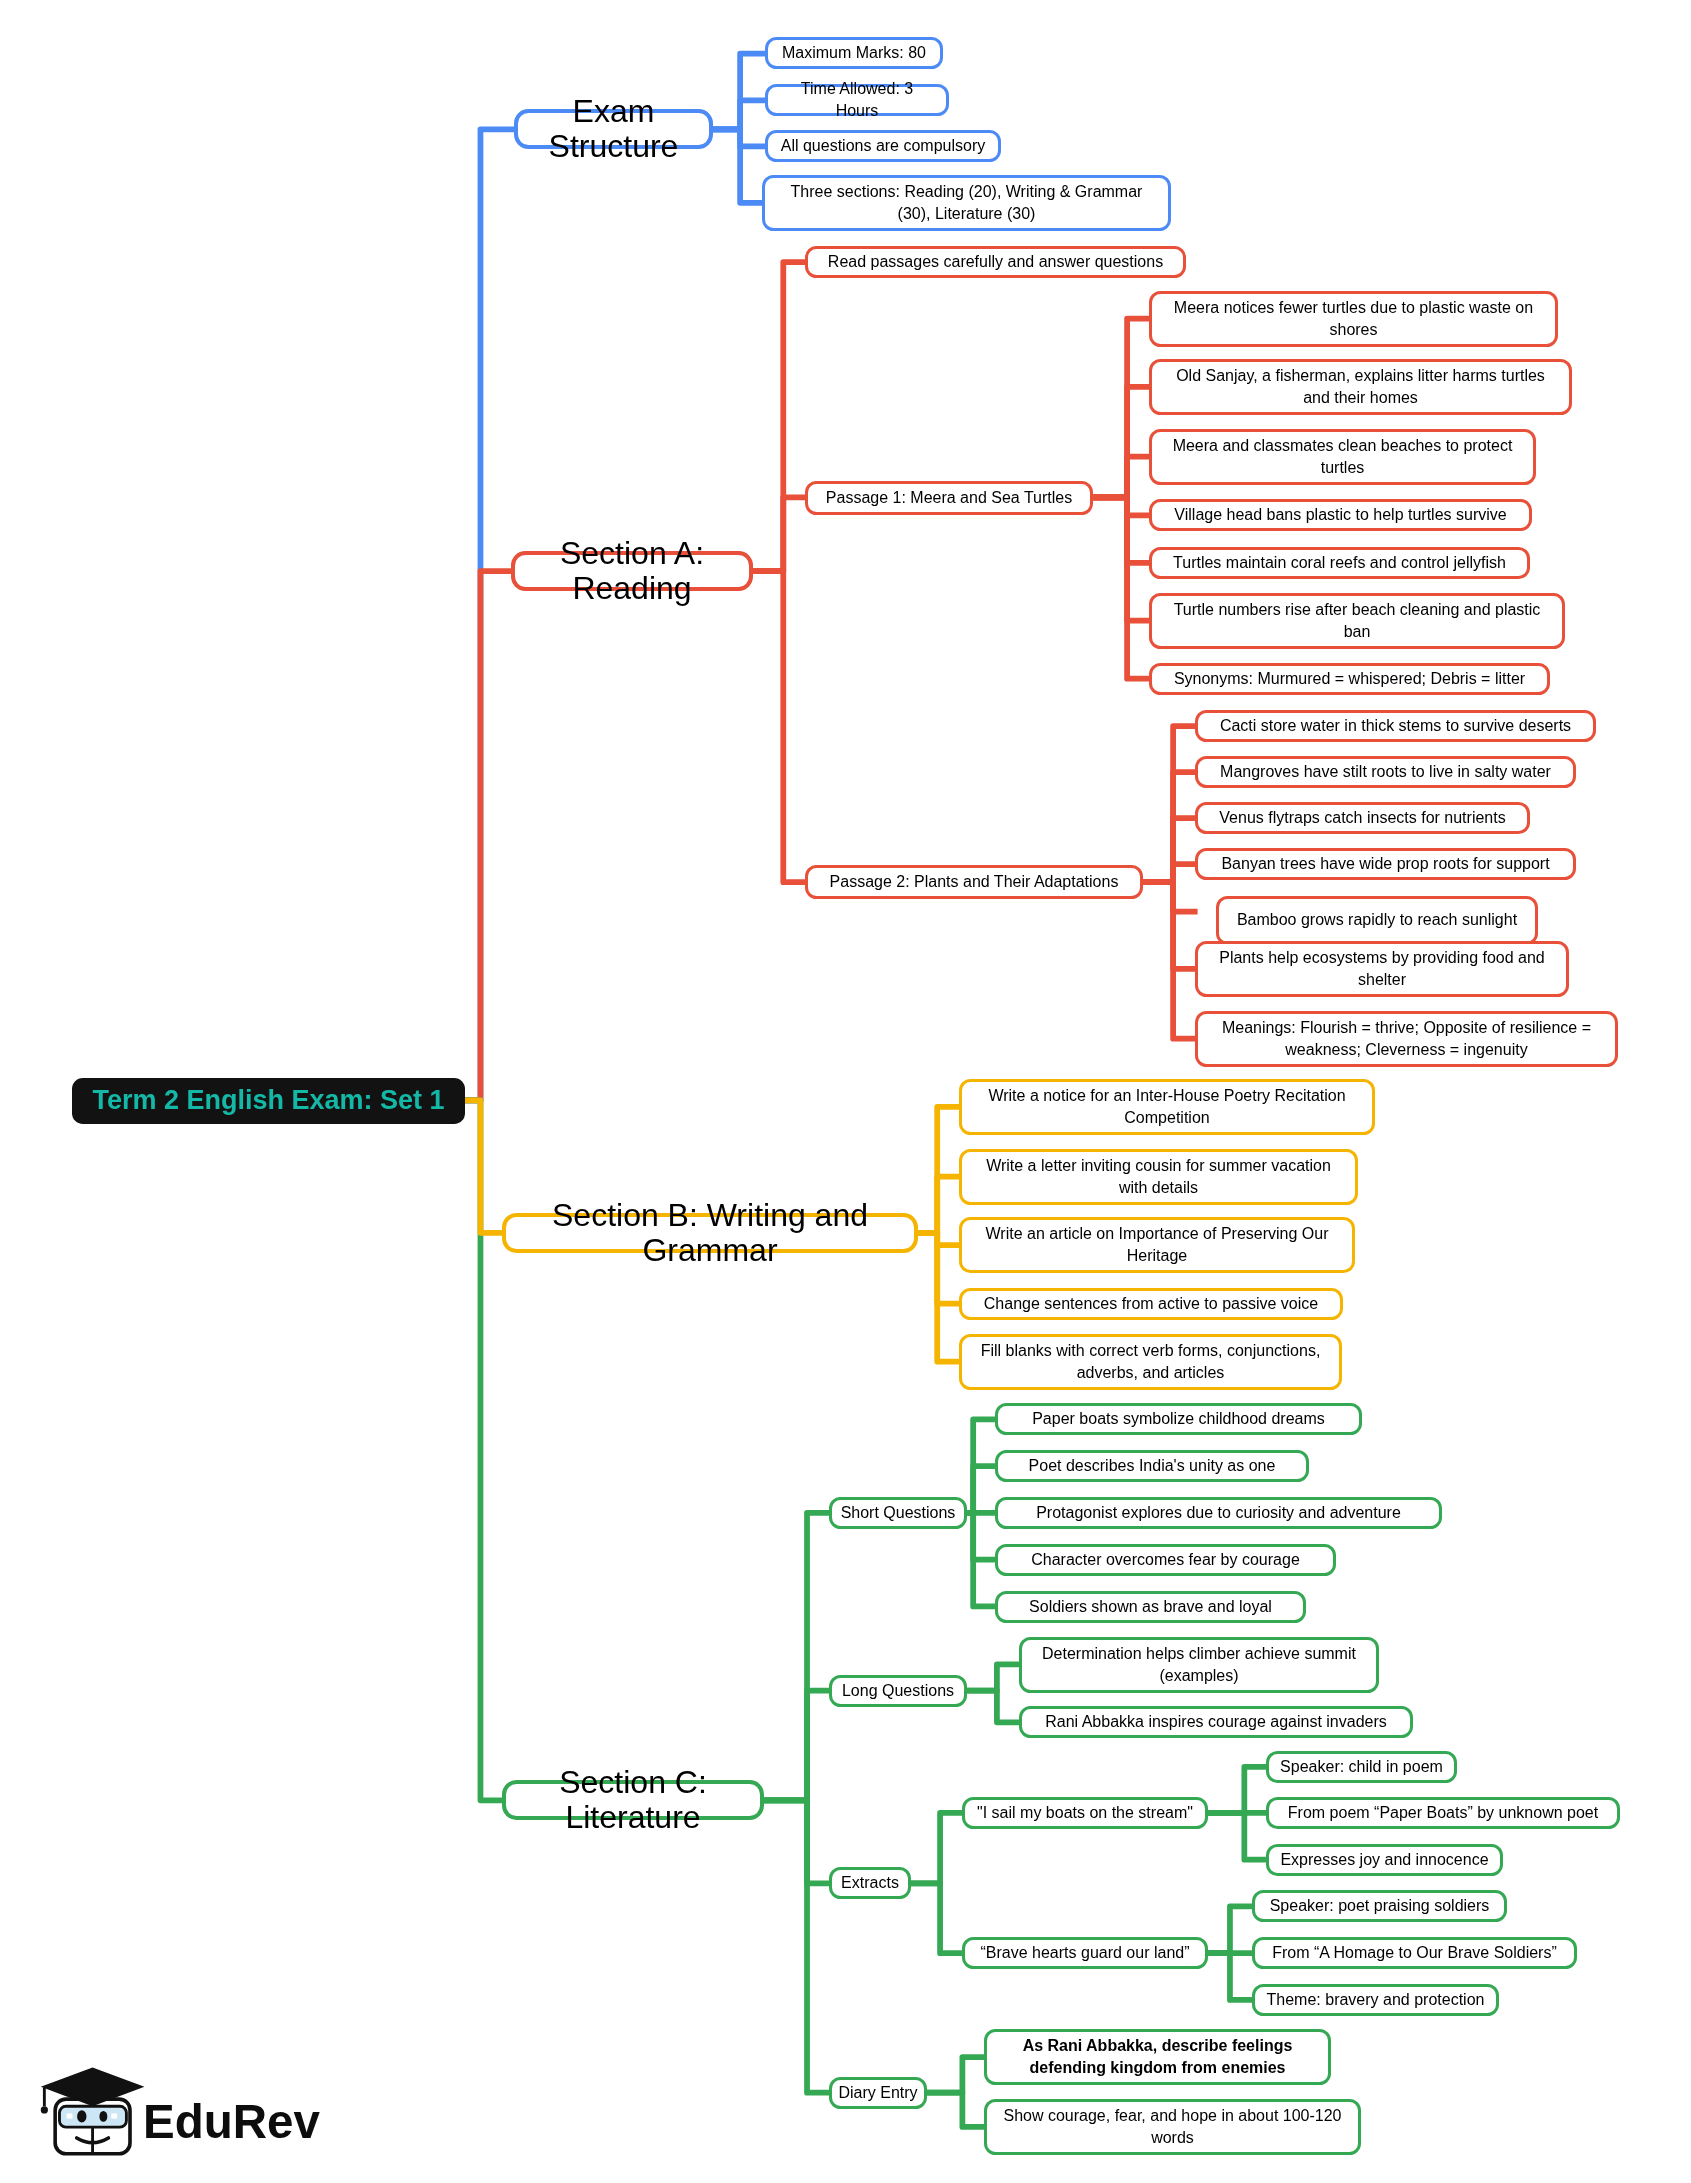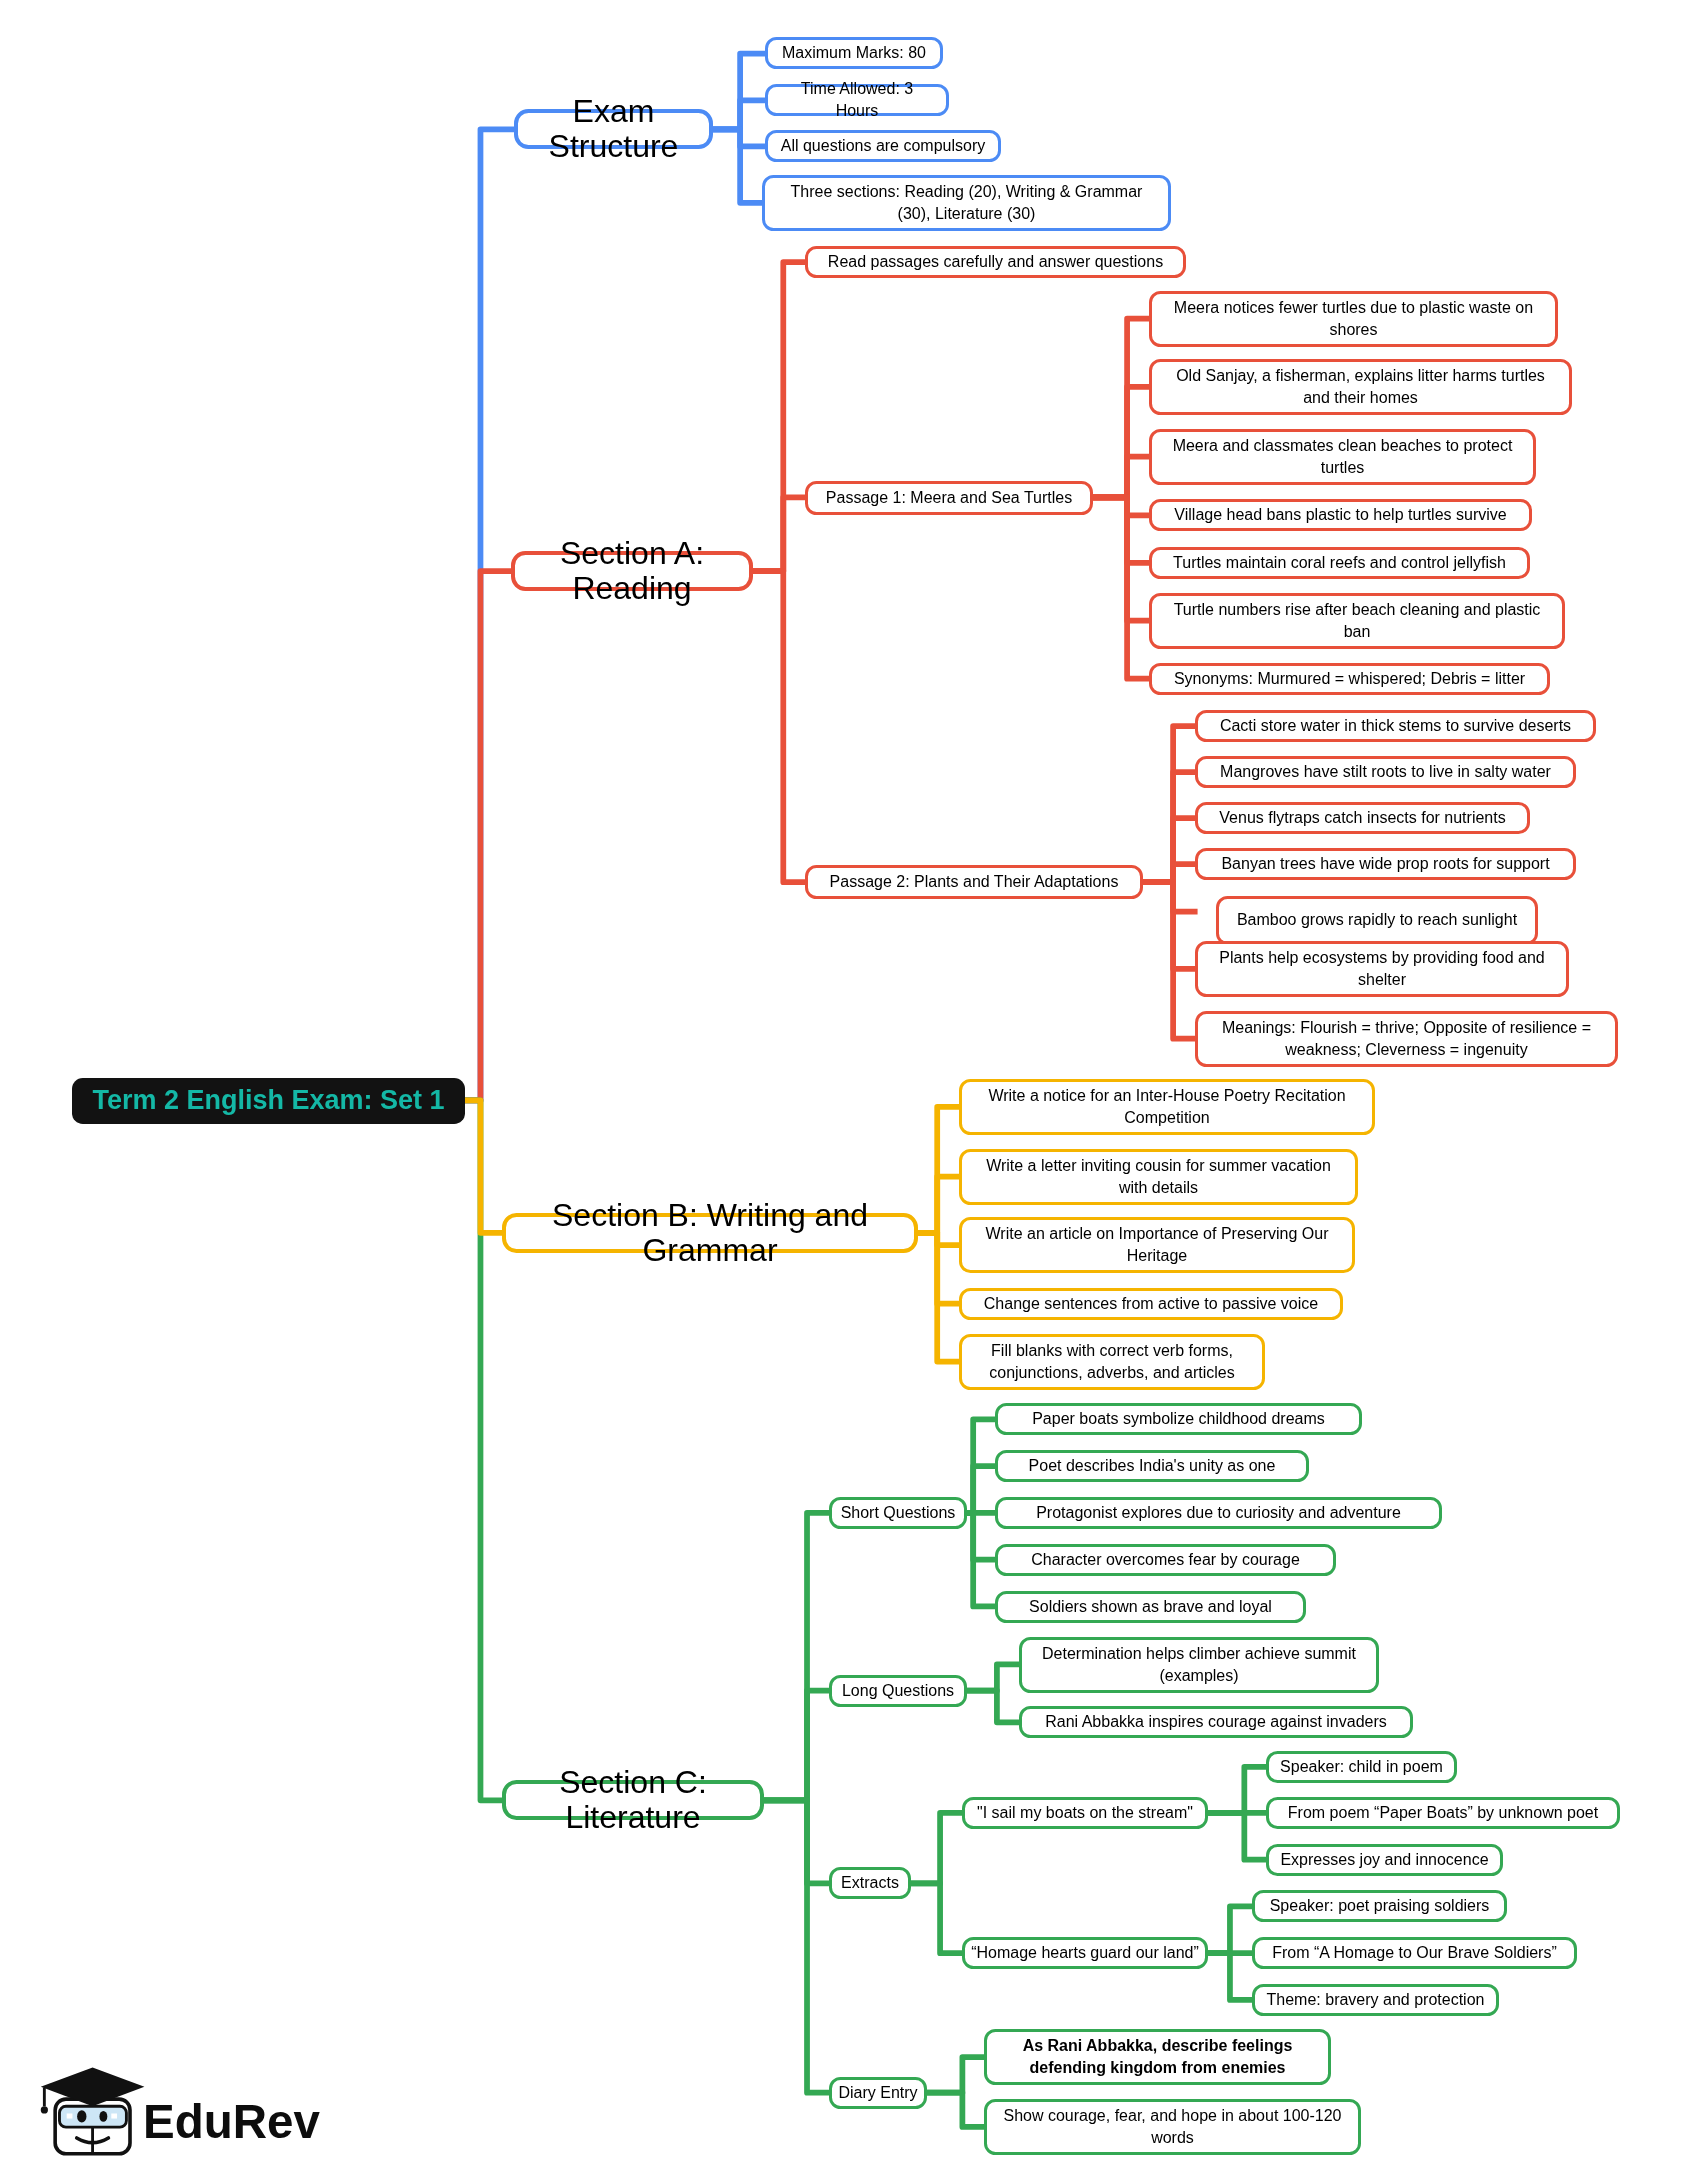--- a/index.html
+++ b/index.html
@@ -123,35 +123,35 @@
   <div class="node" style="left: 1019px; top: 1637px; width: 360px; height: 56px; border-color: rgb(52, 168, 83);">Determination helps climber achieve summit (examples)</div>
   <div class="node" style="left: 1019px; top: 1706px; width: 394px; height: 32px; border-color: rgb(52, 168, 83);">Rani Abbakka inspires courage against invaders</div>
 
   <div id="n-ex" class="node pill" style="left: 829px; top: 1867px; width: 82px; height: 32px; border-color: rgb(52, 168, 83); text-align: center;">Extracts</div>
 
   <div id="n-sail" class="node pill" style="left: 962px; top: 1797px; width: 246px; height: 32px; border-color: rgb(52, 168, 83);">"I sail my boats on the stream"</div>
   <div class="node" style="left: 1266px; top: 1751px; width: 191px; height: 32px; border-color: rgb(52, 168, 83);">Speaker: child in poem</div>
   <div class="node" style="left: 1266px; top: 1797px; width: 354px; height: 32px; border-color: rgb(52, 168, 83);">From poem “Paper Boats” by unknown poet</div>
   <div class="node" style="left: 1266px; top: 1844px; width: 237px; height: 32px; border-color: rgb(52, 168, 83);">Expresses joy and innocence</div>
 
-  <div id="n-brave" class="node pill" style="left: 962px; top: 1937px; width: 246px; height: 32px; border-color: rgb(52, 168, 83);">“Homage hearts guard our land”</div>
+  <div id="n-brave" class="node pill" style="left: 962px; top: 1937px; width: 246px; height: 32px; border-color: rgb(52, 168, 83);">“Brave hearts guard our land”</div>
   <div class="node" style="left: 1252px; top: 1890px; width: 255px; height: 32px; border-color: rgb(52, 168, 83);">Speaker: poet praising soldiers</div>
   <div class="node" style="left: 1252px; top: 1937px; width: 325px; height: 32px; border-color: rgb(52, 168, 83);">From “A Homage to Our Brave Soldiers”</div>
   <div class="node" style="left: 1252px; top: 1984px; width: 247px; height: 32px; border-color: rgb(52, 168, 83);">Theme: bravery and protection</div>
 
   <div id="n-de" class="node pill" style="left: 829px; top: 2077px; width: 98px; height: 32px; border-color: rgb(52, 168, 83);">Diary Entry</div>
   <div class="node" style="left: 984px; top: 2029px; width: 347px; height: 56px; border-color: rgb(52, 168, 83); font-weight: bold;">As Rani Abbakka, describe feelings defending kingdom from enemies</div>
   <div class="node" style="left: 984px; top: 2099px; width: 377px; height: 56px; border-color: rgb(52, 168, 83);">Show courage, fear, and hope in about 100-120 words</div>
 
   <div class="node" style="left: 959px; top: 1079px; width: 416px; height: 56px; border-color: rgb(245, 180, 0);">Write a notice for an Inter-House Poetry Recitation Competition</div>
   <div id="n-sb" class="node section" style="left: 502px; top: 1213px; width: 416px; height: 40px; border-color: rgb(245, 180, 0);">Section B: Writing and Grammar</div>
   <div class="node" style="left: 959px; top: 1149px; width: 399px; height: 56px; border-color: rgb(245, 180, 0);">Write a letter inviting cousin for summer vacation with details</div>
   <div class="node" style="left: 959px; top: 1217px; width: 396px; height: 56px; border-color: rgb(245, 180, 0);">Write an article on Importance of Preserving Our Heritage</div>
   <div class="node" style="left: 959px; top: 1288px; width: 384px; height: 32px; border-color: rgb(245, 180, 0);">Change sentences from active to passive voice</div>
-  <div class="node" style="left: 959px; top: 1334px; width: 306px; height: 56px; border-color: rgb(245, 180, 0);">Fill blanks with correct verb forms, conjunctions, adverbs, and articles</div>
+  <div class="node" style="left: 959px; top: 1334px; width: 383px; height: 56px; border-color: rgb(245, 180, 0);">Fill blanks with correct verb forms, conjunctions, adverbs, and articles</div>
 
   <svg id="logo" width="285" height="95" viewBox="0 0 396 132">
     <g>
       <line x1="13" y1="30" x2="13" y2="56" stroke="#111" stroke-width="4"></line>
       <circle cx="13" cy="61" r="5" fill="#111"></circle>
       <rect x="28" y="46" width="104" height="76" rx="15" fill="#fff" stroke="#111" stroke-width="5"></rect>
       <line x1="80" y1="46" x2="80" y2="122" stroke="#111" stroke-width="4"></line>
       <rect x="34" y="56" width="93" height="29" rx="9" fill="#CDE6F6" stroke="#111" stroke-width="4"></rect>
       <rect x="44" y="66" width="8" height="7" fill="#fff"></rect>
       <rect x="106" y="66" width="8" height="7" fill="#fff"></rect>

